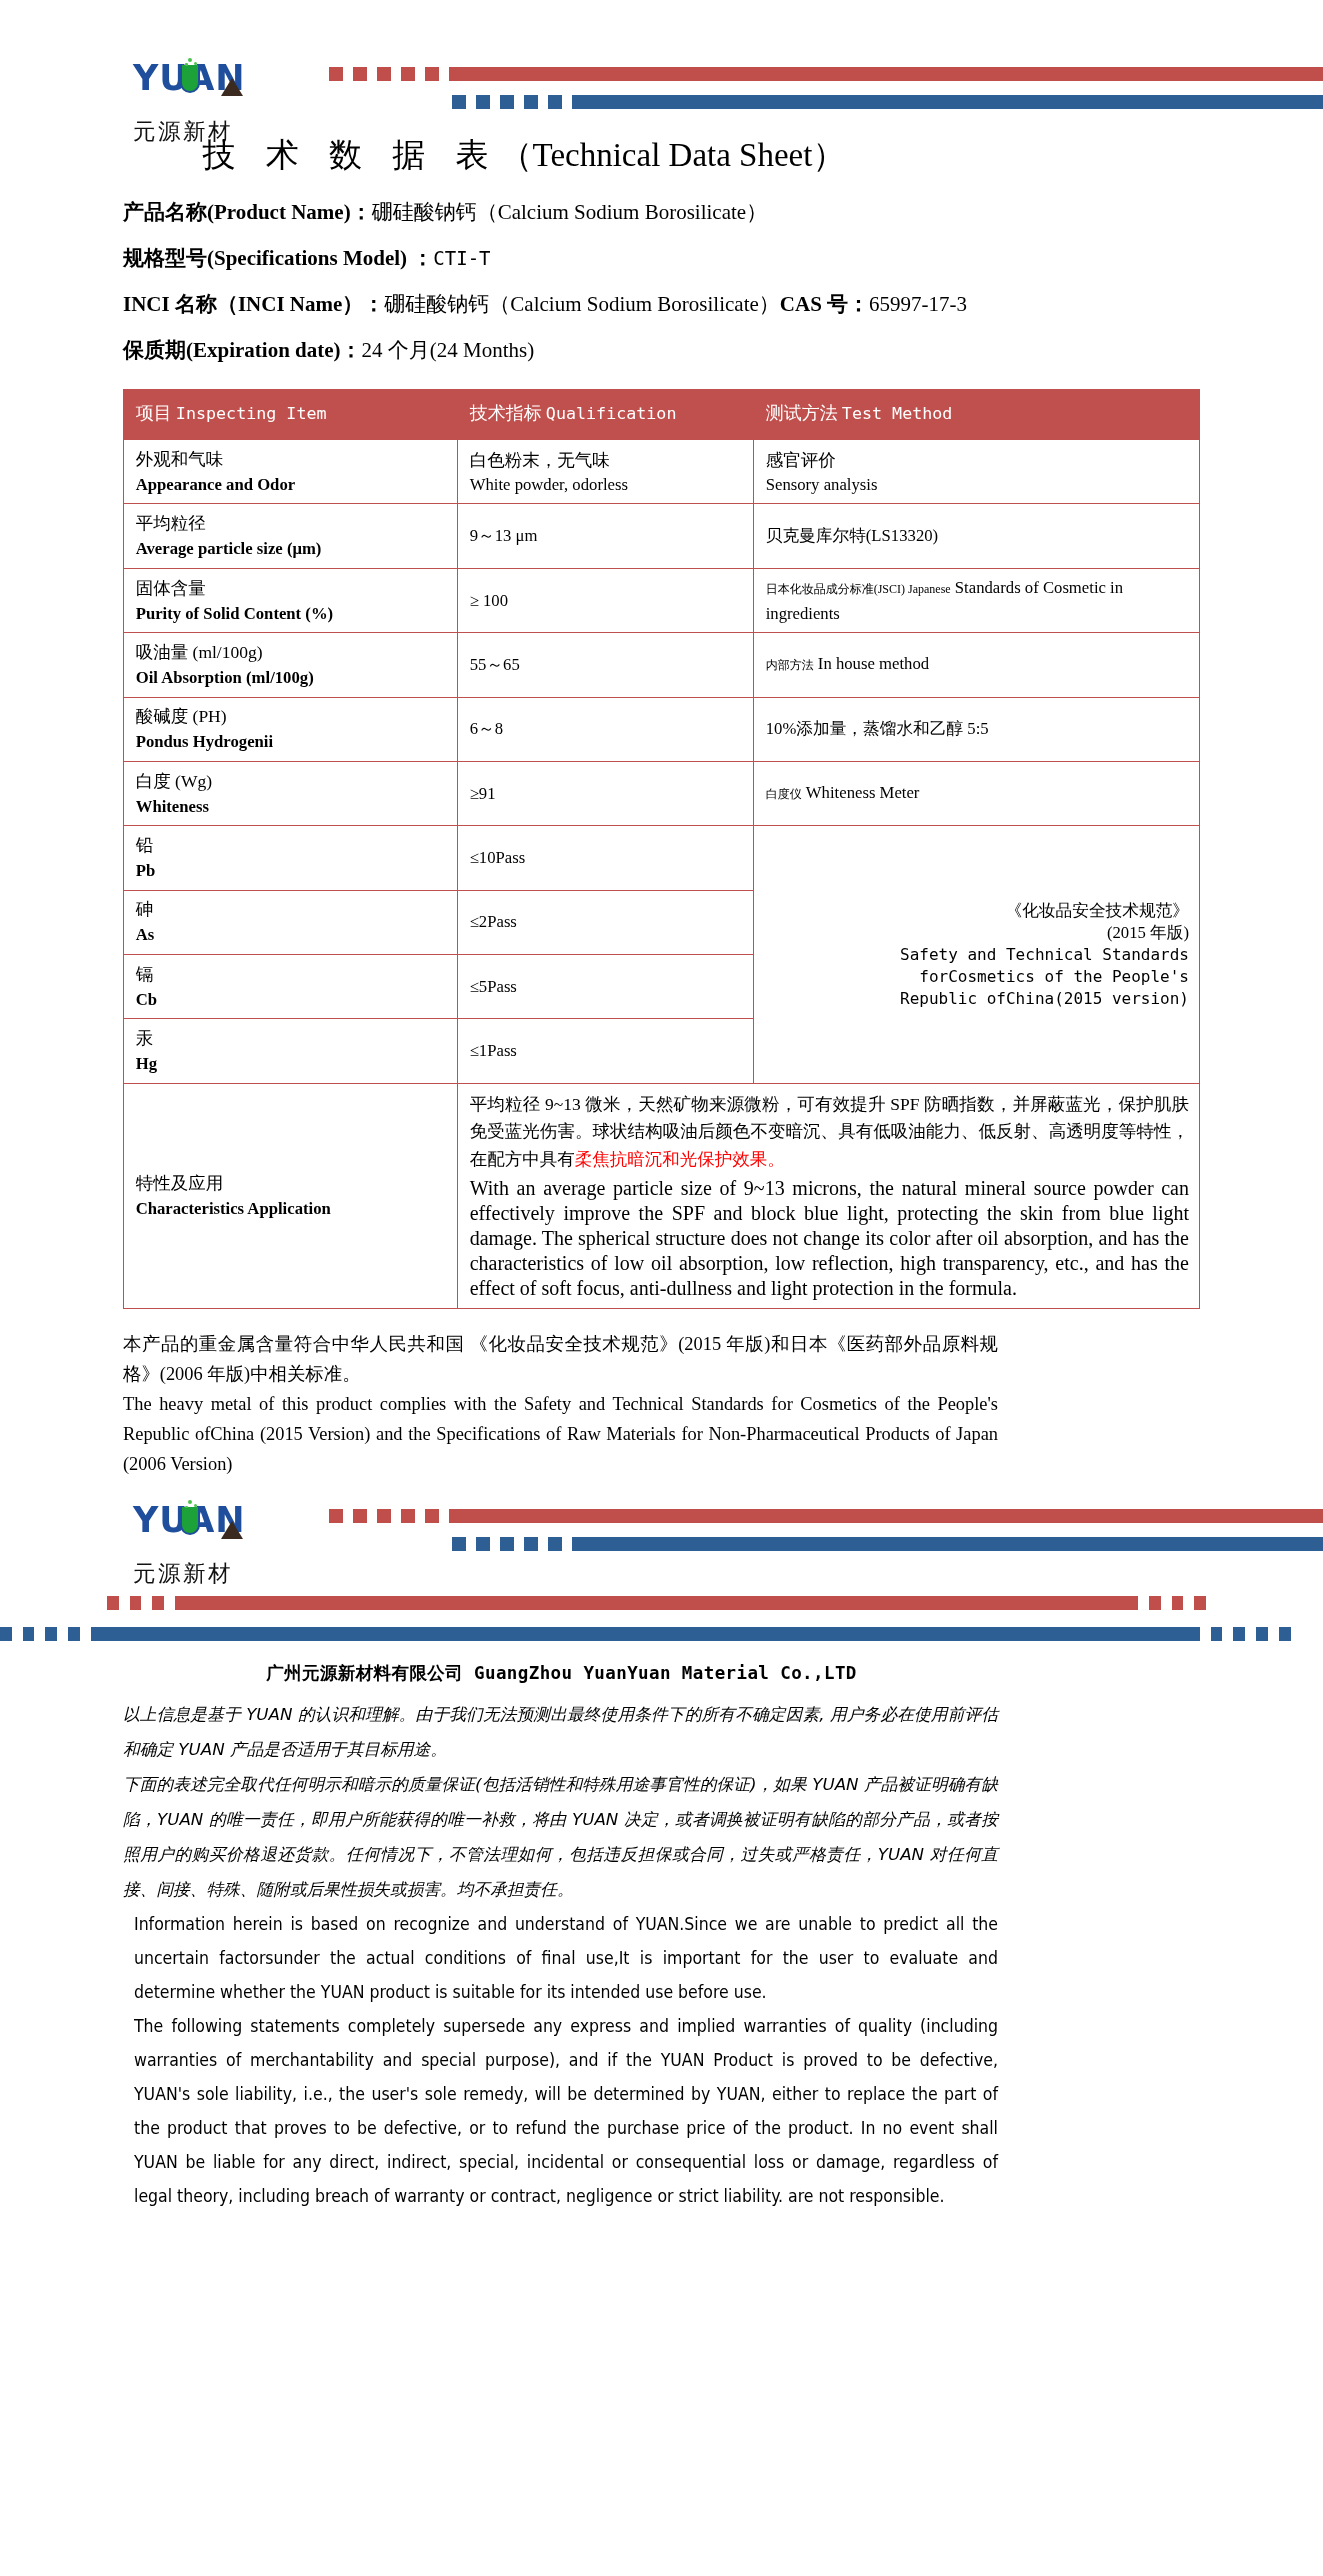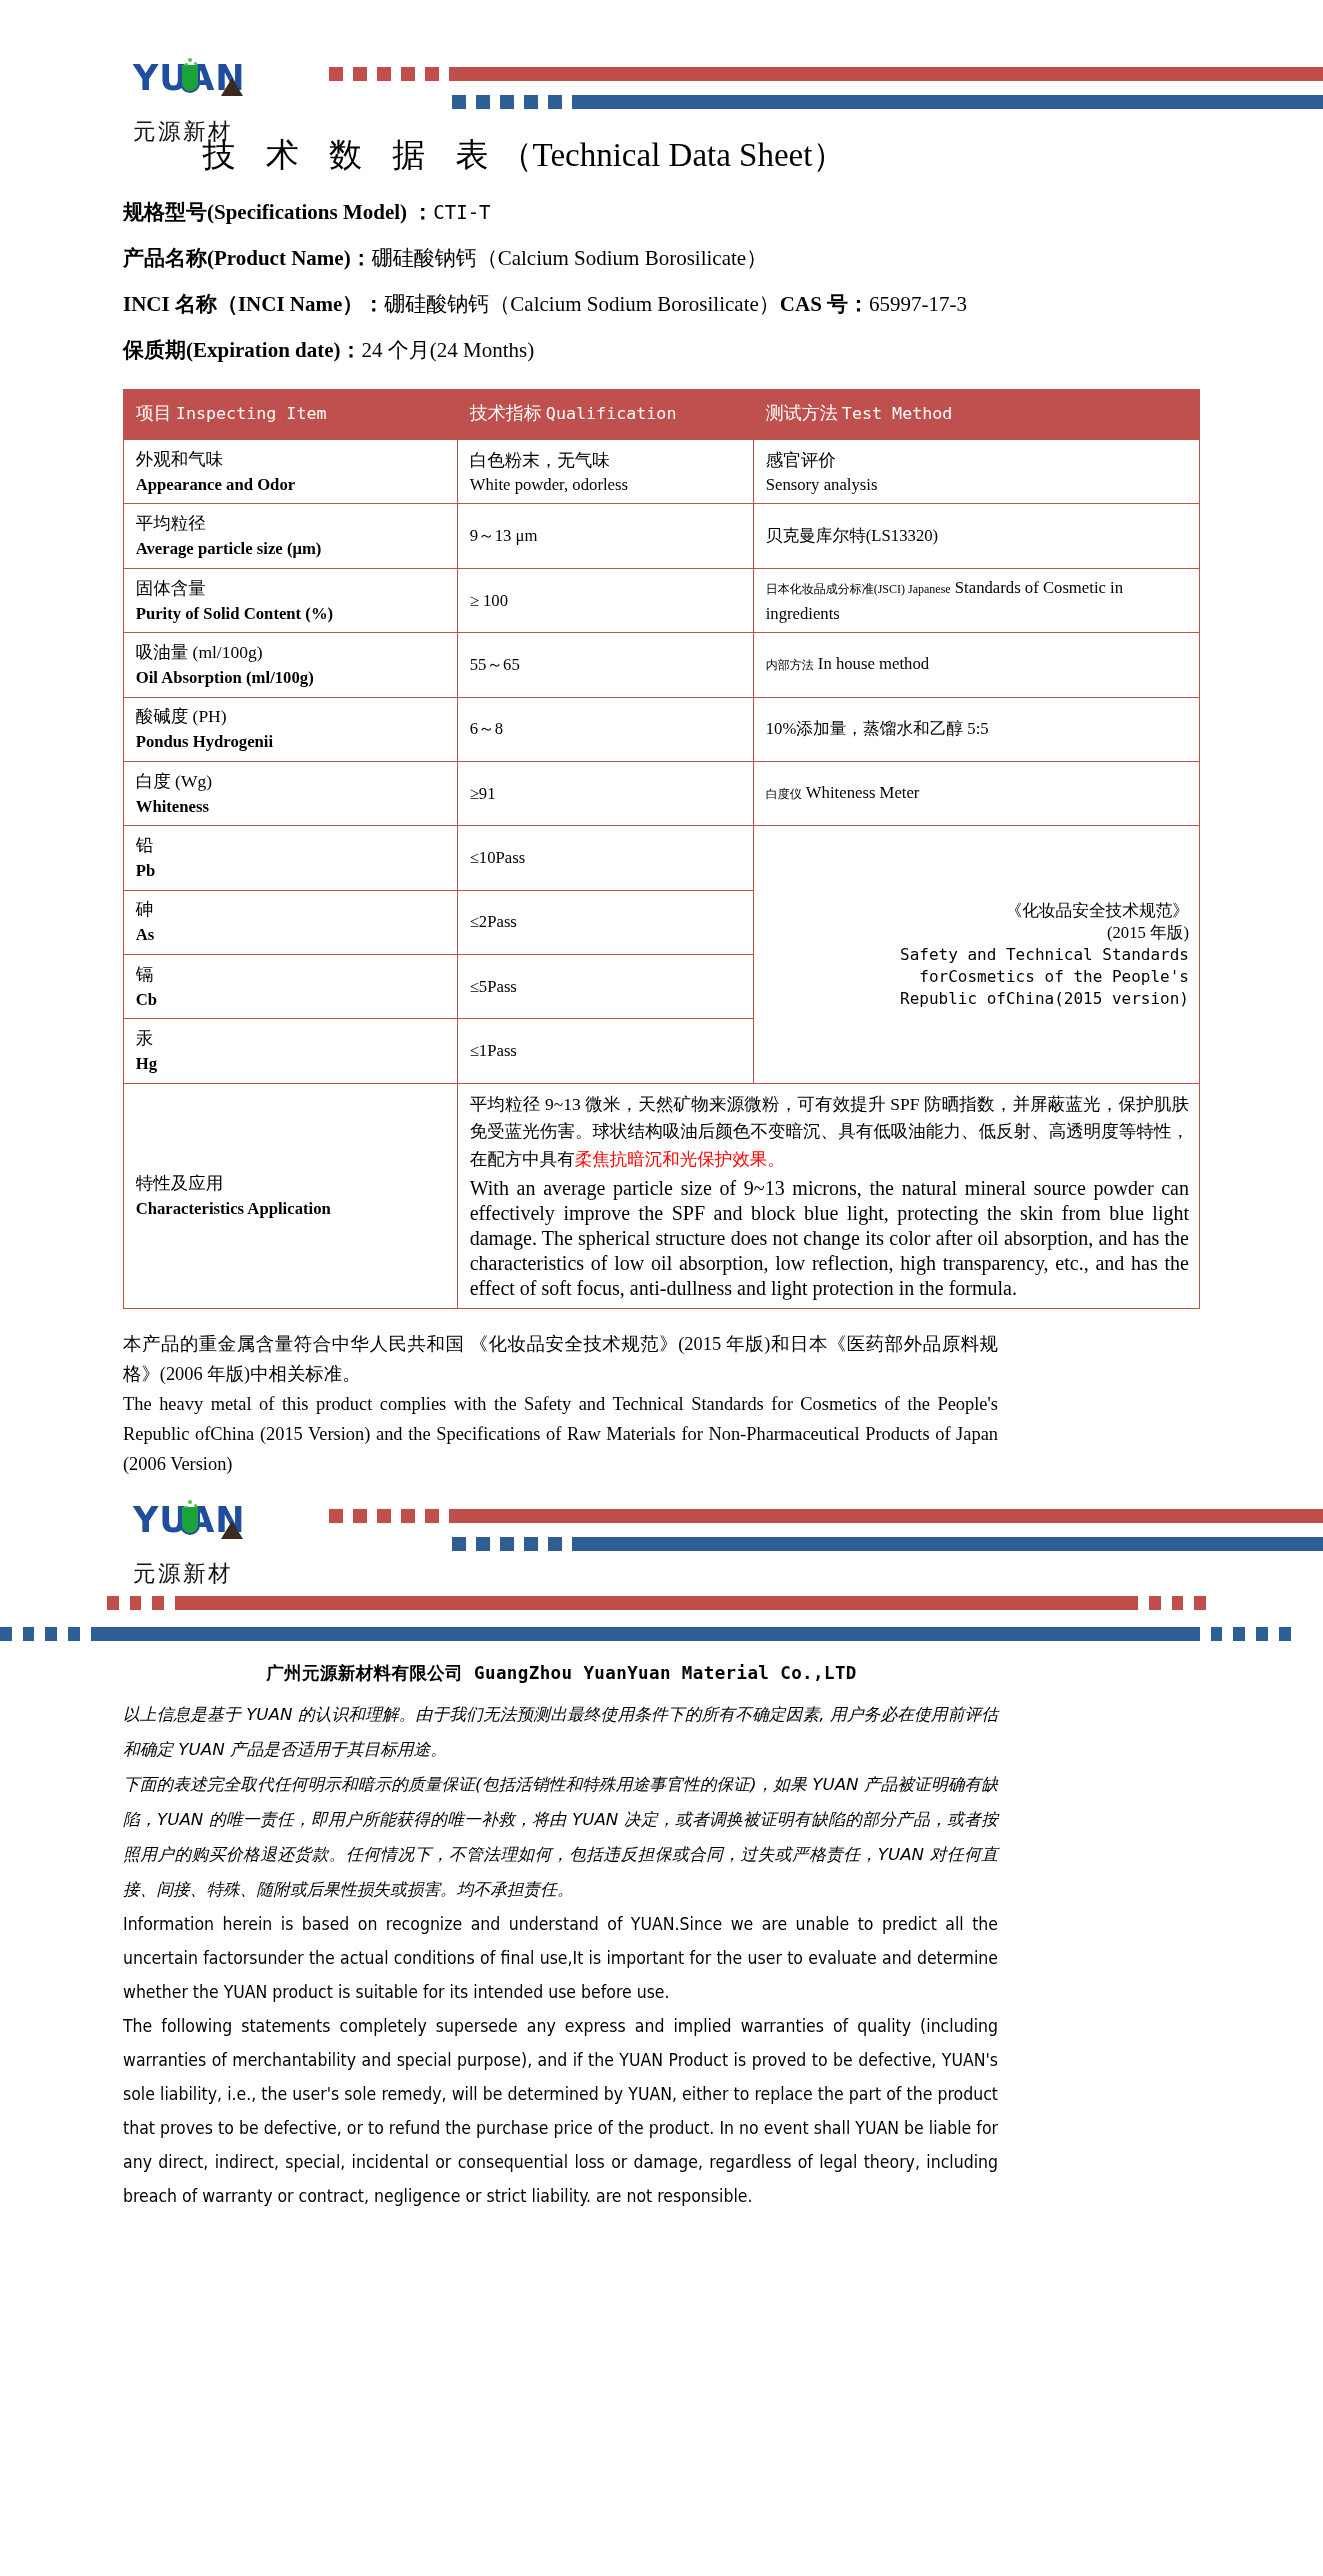--- a/index.html
+++ b/index.html
@@ -216,20 +216,21 @@
     font-size: 16.7px;
     line-height: 35px;
     text-align: justify;
     font-style: italic;
   }
   .dis-en {
     font-family: "DejaVu Sans Condensed", "DejaVu Sans", sans-serif;
     font-size: 17.5px;
     line-height: 34px;
     text-align: justify;
+    margin-left: 11px;
   }
 </style>
 </head>
 <body>
 
 <div class="page">
 
   <div class="brand-band">
     <div class="logo">
       <div class="logo-word">
@@ -262,24 +263,24 @@
       </div>
     </div>
   </div>
 
   <div class="doc-title">
     <span class="cn">技 术 数 据 表</span><span class="en">（Technical Data Sheet）</span>
   </div>
 
   <div class="meta">
     <div class="meta-line">
+      <span>产品名称(Product Name)：</span><span class="val">硼硅酸钠钙（Calcium Sodium Borosilicate）</span>
+    </div>
+    <div class="meta-line">
       <span>规格型号(Specifications Model) ：</span><span class="mono">CTI-T</span>
-    </div>
-    <div class="meta-line">
-      <span>产品名称(Product Name)：</span><span class="val">硼硅酸钠钙（Calcium Sodium Borosilicate）</span>
     </div>
     <div class="meta-line">
       <span>INCI 名称（INCI Name）：</span><span class="val">硼硅酸钠钙（Calcium Sodium Borosilicate）</span><span>CAS 号：</span><span class="val">65997-17-3</span>
     </div>
     <div class="meta-line">
       <span>保质期(Expiration date)：</span><span class="val">24 个月(24 Months)</span>
     </div>
   </div>
 
   <div class="tbl-wrap">

